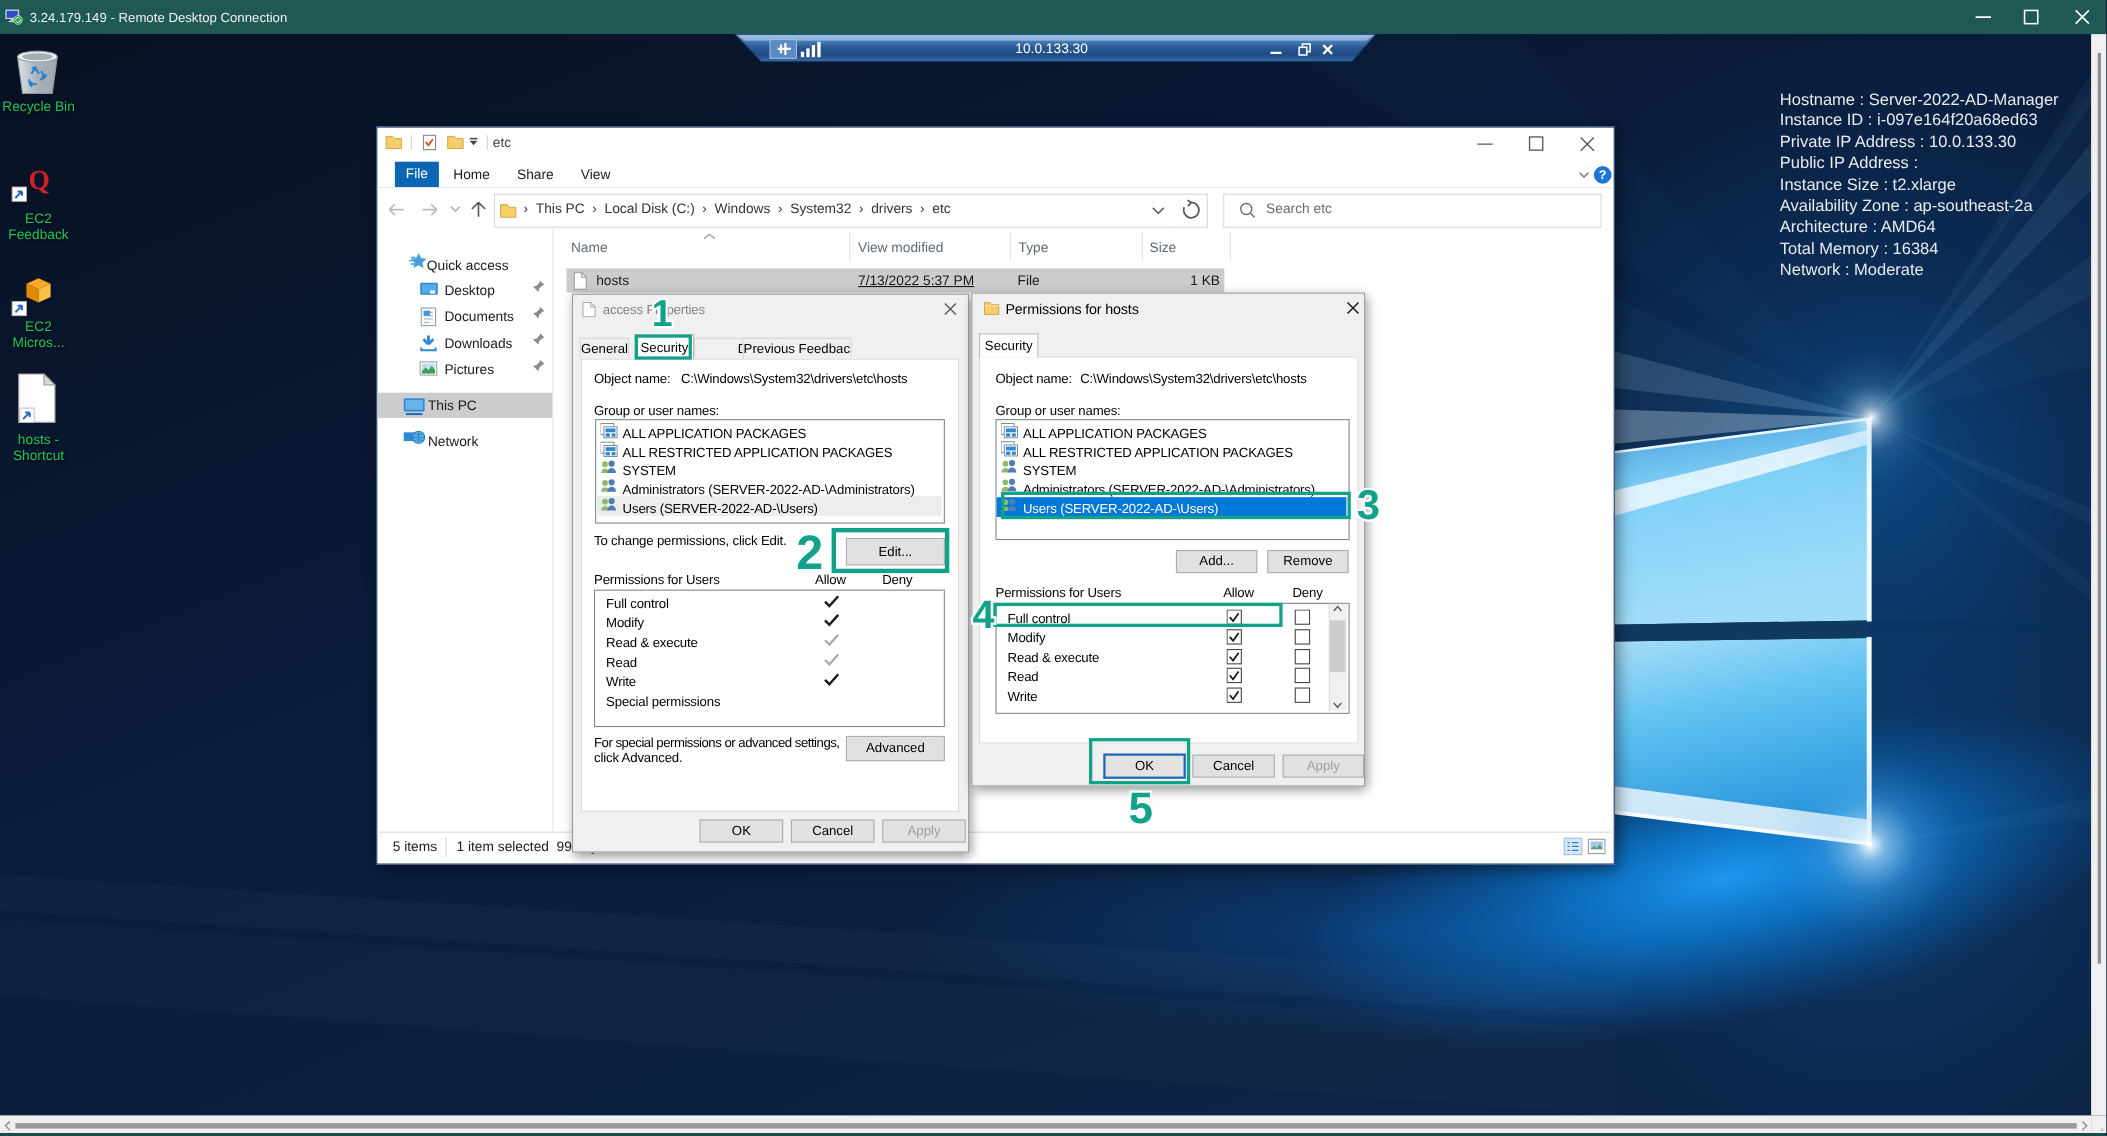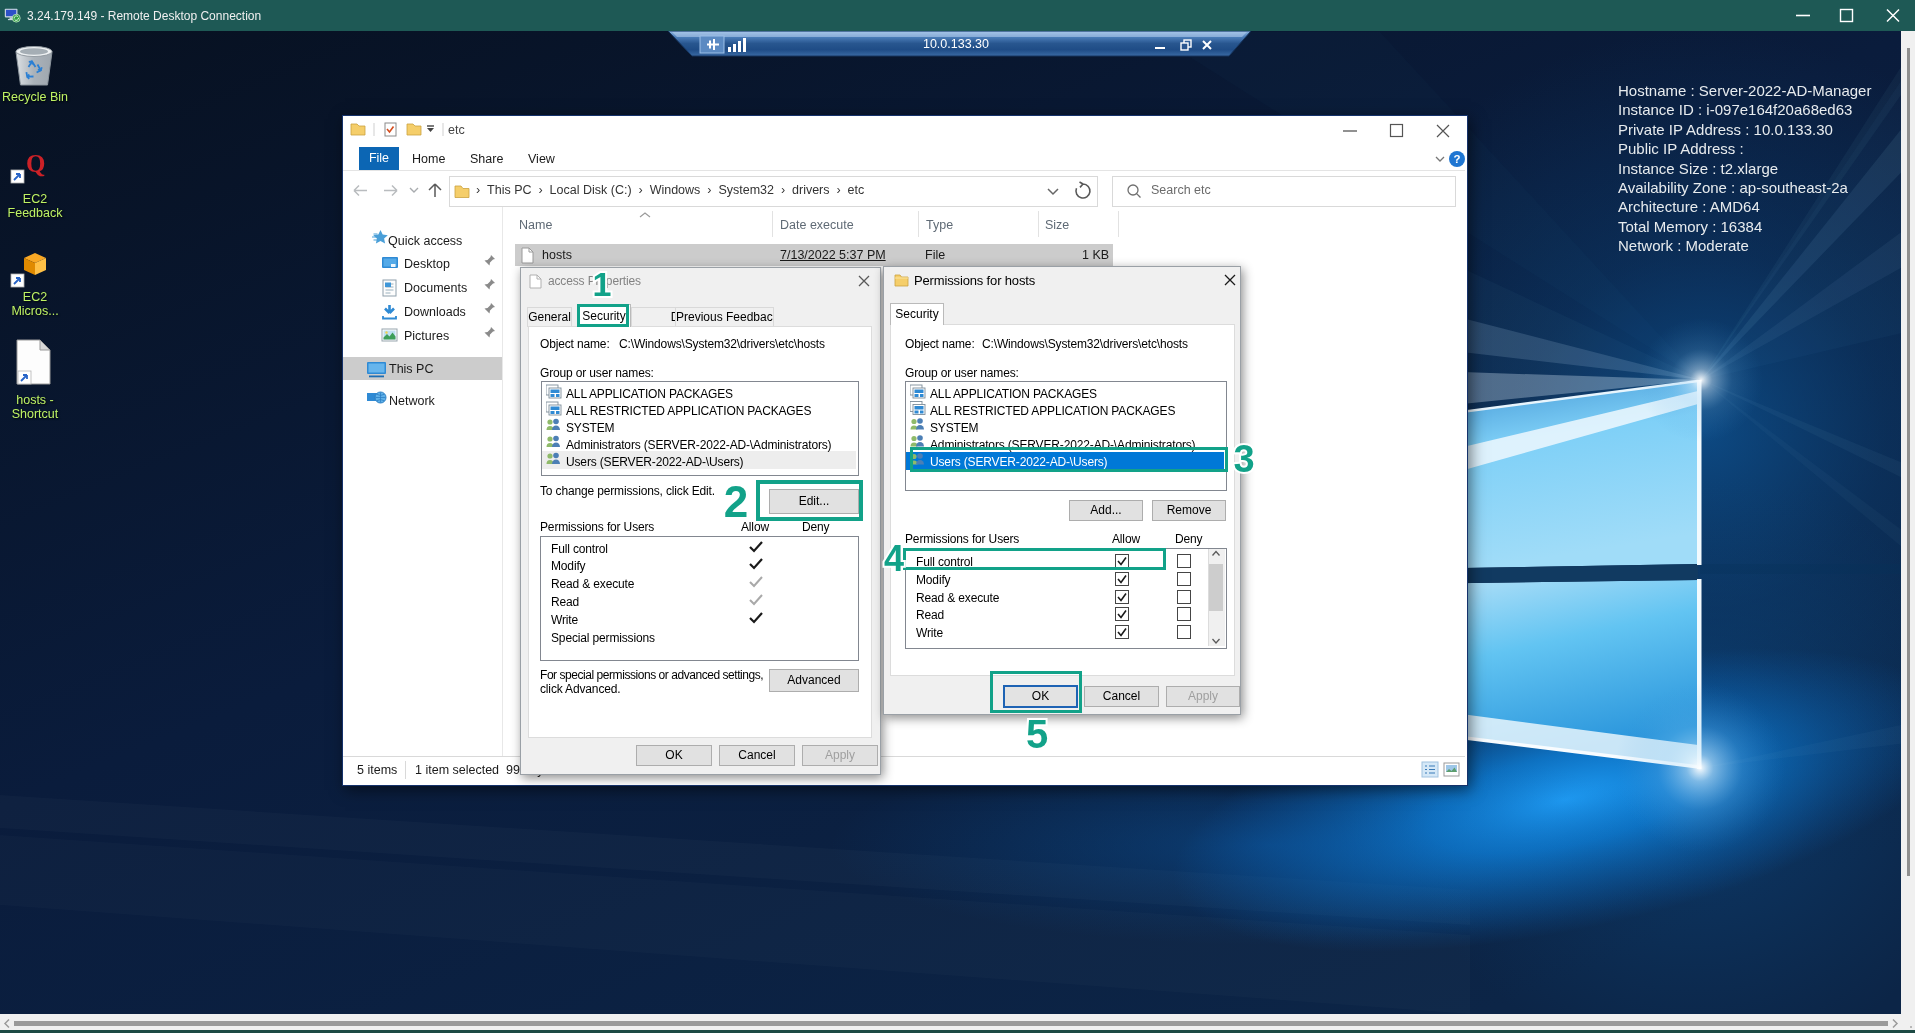--- a/index.html
+++ b/index.html
@@ -9,21 +9,21 @@
   
   #titlebar{left:0;top:0;width:1915px;height:31px;background:#1e5955;color:#fff;}
   #titlebar .t{position:absolute;left:27px;top:9px;font-size:12px;color:#f0f0f0;}
   #vscroll{left:1901px;top:31px;width:14px;height:983px;background:#f0f0f0;}
   #vthumb{left:1907px;top:48px;width:3px;height:828px;background:#8f8f8f;}
   #hscroll{left:0;top:1014px;width:1901px;height:16px;background:#f0f0f0;}
   #hthumb{left:14px;top:1021px;width:1874px;height:5px;background:#9a9a9a;}
   #corner{left:1901px;top:1014px;width:14px;height:16px;background:#f0f0f0;}
   #botline{left:0;top:1030px;width:1915px;height:3px;background:#1d4a44;}
   
-  .dlabel{position:absolute;color:#bef264;font-size:12.5px;text-align:center;
+  .dlabel{position:absolute;color:#22c55e;font-size:12.5px;text-align:center;
           text-shadow:1px 1px 2px rgba(0,0,0,.9);line-height:14px;}
   
   #sysinfo{left:1618px;top:81px;color:#e7ebee;font-size:15px;line-height:19.4px;white-space:pre;}
   
   #explorer{left:342px;top:115px;width:1124px;height:669px;background:#fff;
             border:1px solid #15326b;box-shadow:3px 4px 14px rgba(0,0,0,.5);}
   .etxt{position:absolute;font-size:12.5px;color:#1a1a1a;}
   .gtxt{position:absolute;font-size:12.5px;color:#5f6a75;}
   
   .dlg{position:absolute;background:#f0f0f0;border:1px solid #9aa0a6;box-shadow:2px 3px 10px rgba(0,0,0,.45);}
@@ -374,21 +374,21 @@
       </g>
   <g fill="#8a8a8a" transform="translate(0,72)">
         <path d="M8 1 l4 4 -2 .5 -3 3 -.5 3 -5-5 3-.5 3-3 Z M3.5 9.5 l-2.5 4"></path>
       </g>
  </svg>
 
  <div class="gtxt" style="left:176px;top:102px;">Name</div>
  <svg class="abs" style="left:295px;top:95px" width="14" height="8" viewBox="0 0 14 8">
       <path d="M2 6 l5-4 5 4" stroke="#9a9a9a" stroke-width="1.2" fill="none"></path>
     </svg>
- <div class="gtxt" style="left:437px;top:102px;">Date execute</div>
+ <div class="gtxt" style="left:437px;top:102px;">View modified</div>
  <div class="gtxt" style="left:583px;top:102px;">Type</div>
  <div class="gtxt" style="left:702px;top:102px;">Size</div>
  <div class="abs" style="left:429px;top:95px;width:1px;height:26px;background:#e2e2e2;"></div>
  <div class="abs" style="left:575px;top:95px;width:1px;height:26px;background:#e2e2e2;"></div>
  <div class="abs" style="left:695px;top:95px;width:1px;height:26px;background:#e2e2e2;"></div>
  <div class="abs" style="left:775px;top:95px;width:1px;height:26px;background:#e2e2e2;"></div>
 
  <div class="abs" style="left:172px;top:128px;width:598px;height:22px;background:#cccccc;"></div>
  <svg class="abs" style="left:178px;top:131px" width="14" height="17" viewBox="0 0 14 17">
   <path d="M1 1 L8 1 L12 5 L12 16 L1 16 Z" fill="#fff" stroke="#9a9a9a" stroke-width="1"></path>

